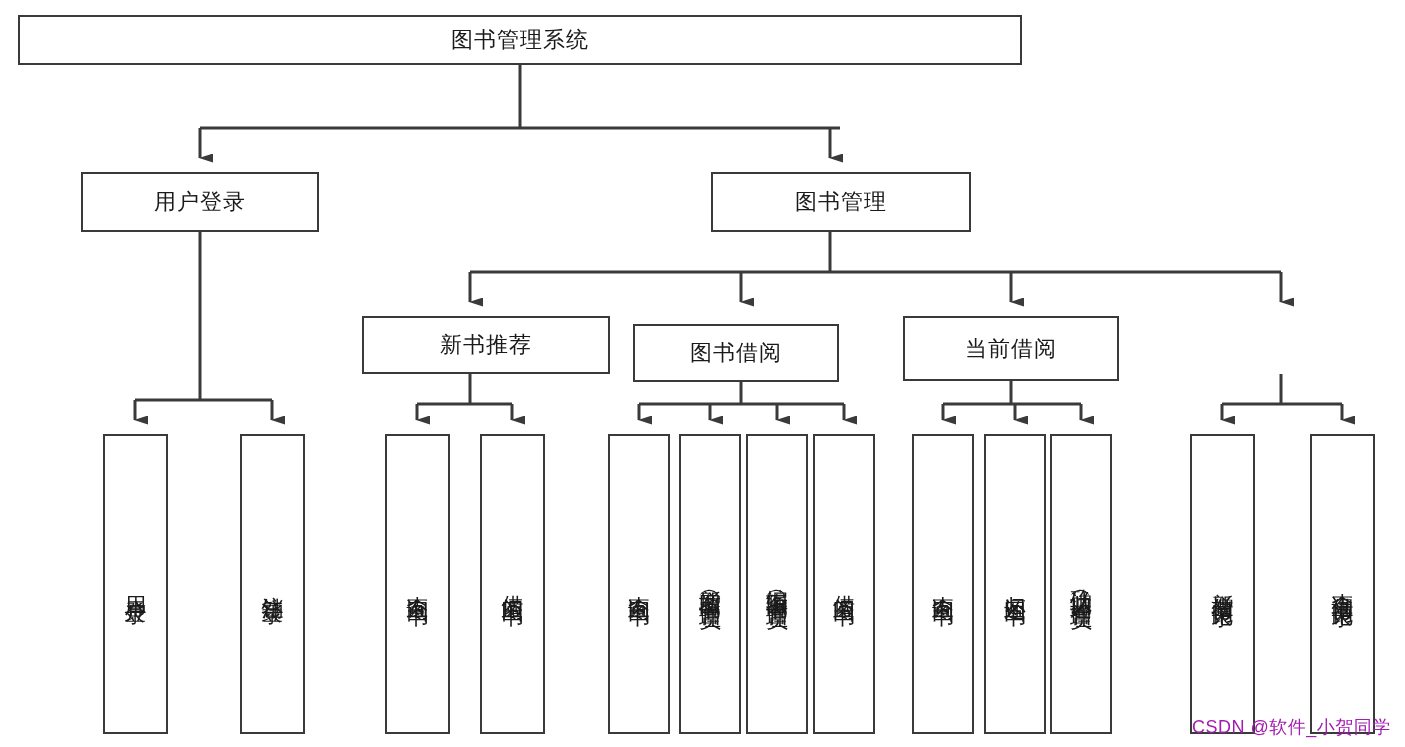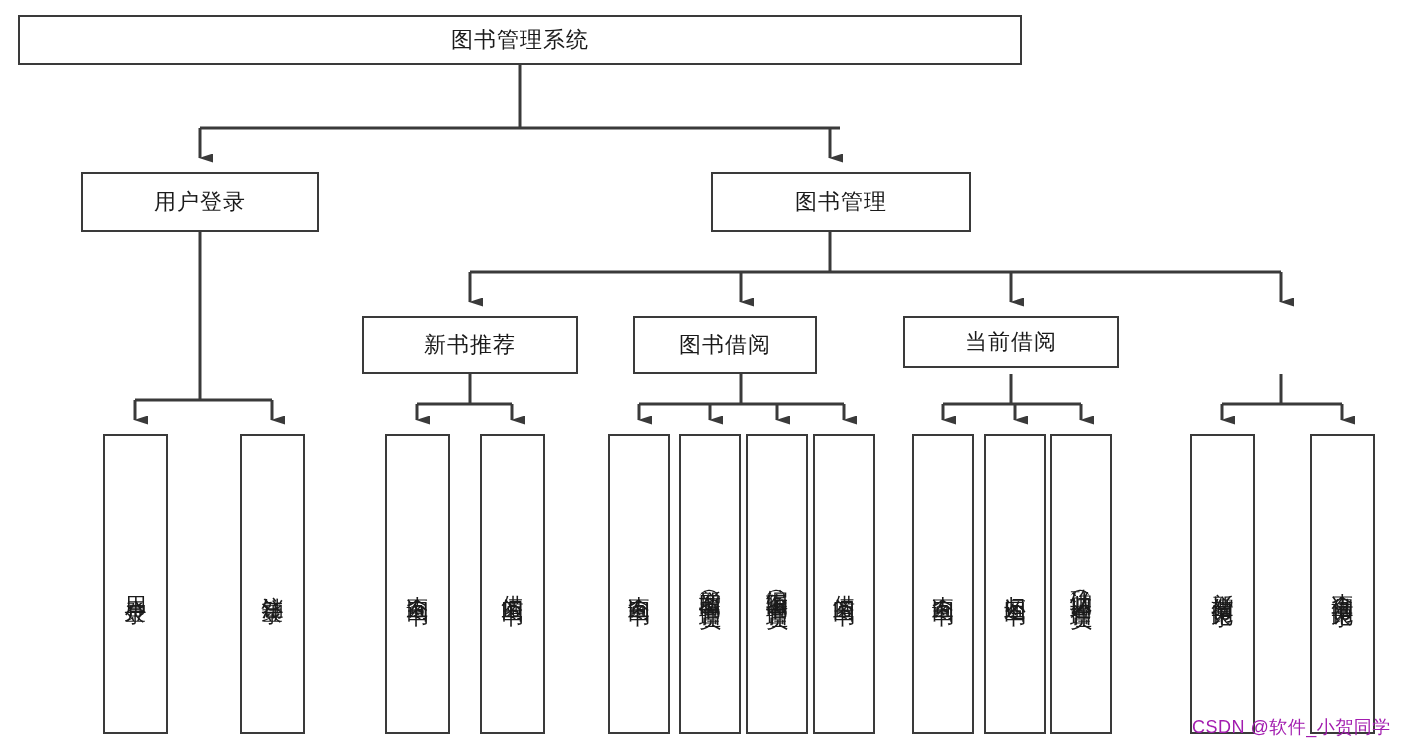--- a/index.html
+++ b/index.html
@@ -123,27 +123,27 @@
     <span class="node-label h-label">图书管理系统</span>
   </div>
 
   <div class="node" style="left:81px; top:172px; width:238px; height:60px;">
     <span class="node-label h-label">用户登录</span>
   </div>
   <div class="node" style="left:711px; top:172px; width:260px; height:60px;">
     <span class="node-label h-label">图书管理</span>
   </div>
 
-  <div class="node" style="left:362px; top:316px; width:216px; height:58px;">
+  <div class="node" style="left:362px; top:316px; width:248px; height:58px;">
     <span class="node-label h-label">新书推荐</span>
   </div>
-  <div class="node" style="left:633px; top:316px; width:184px; height:58px;">
+  <div class="node" style="left:633px; top:324px; width:206px; height:58px;">
     <span class="node-label h-label">图书借阅</span>
   </div>
-  <div class="node" style="left:903px; top:316px; width:216px; height:52px;">
+  <div class="node" style="left:903px; top:316px; width:216px; height:65px;">
     <span class="node-label h-label">当前借阅</span>
   </div>
 
   <div class="node vbox" style="left:103px; top:434px; width:65px; height:300px;">
     <span class="node-label v-label">用户登录</span>
   </div>
   <div class="node vbox" style="left:240px; top:434px; width:65px; height:300px;">
     <span class="node-label v-label">注销登录</span>
   </div>
 

